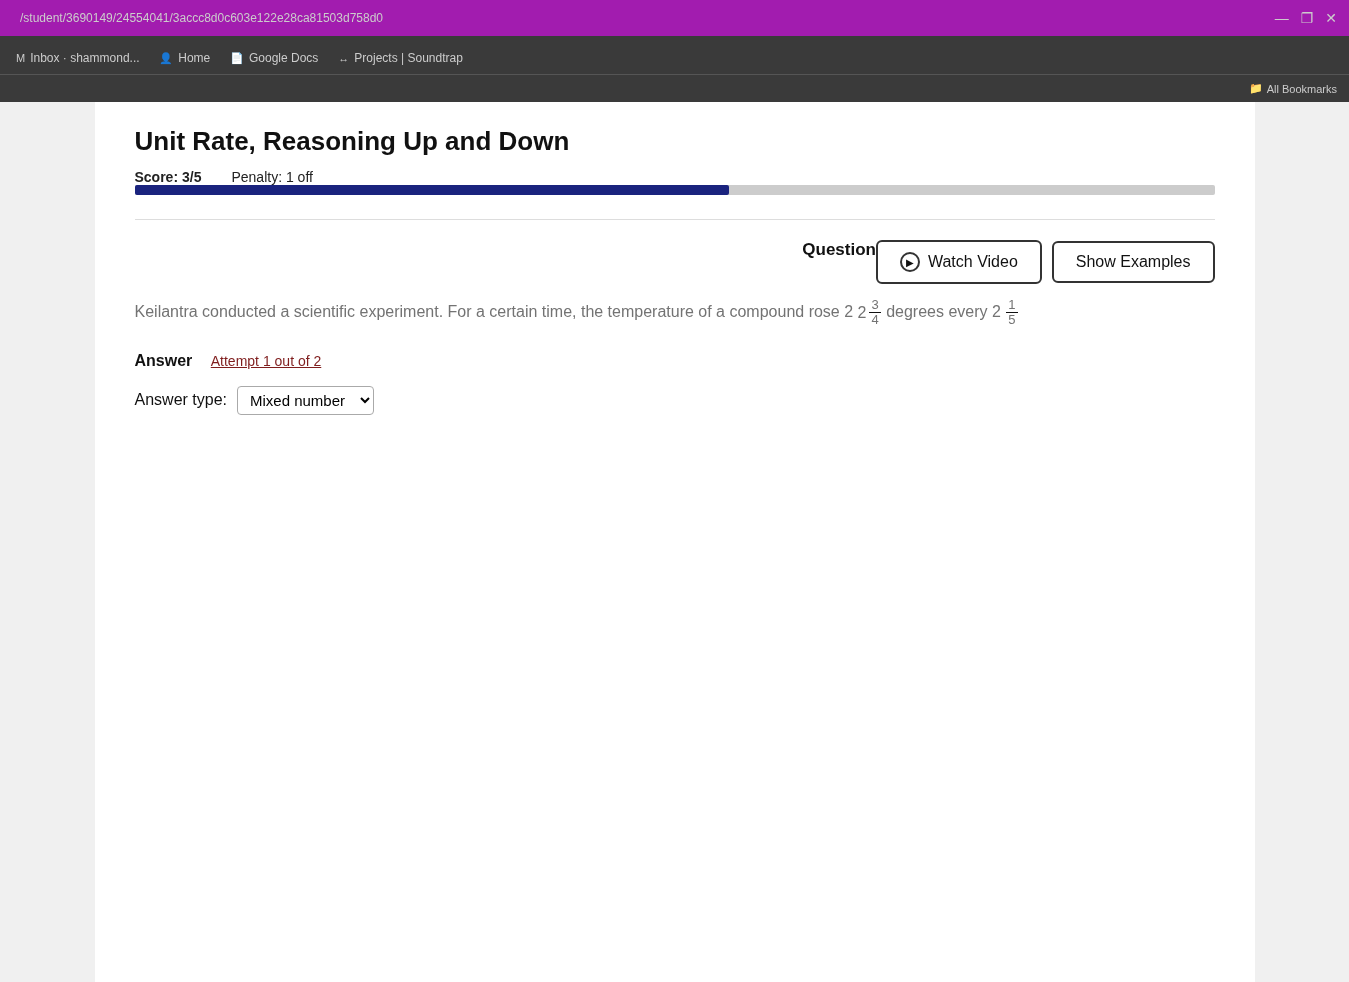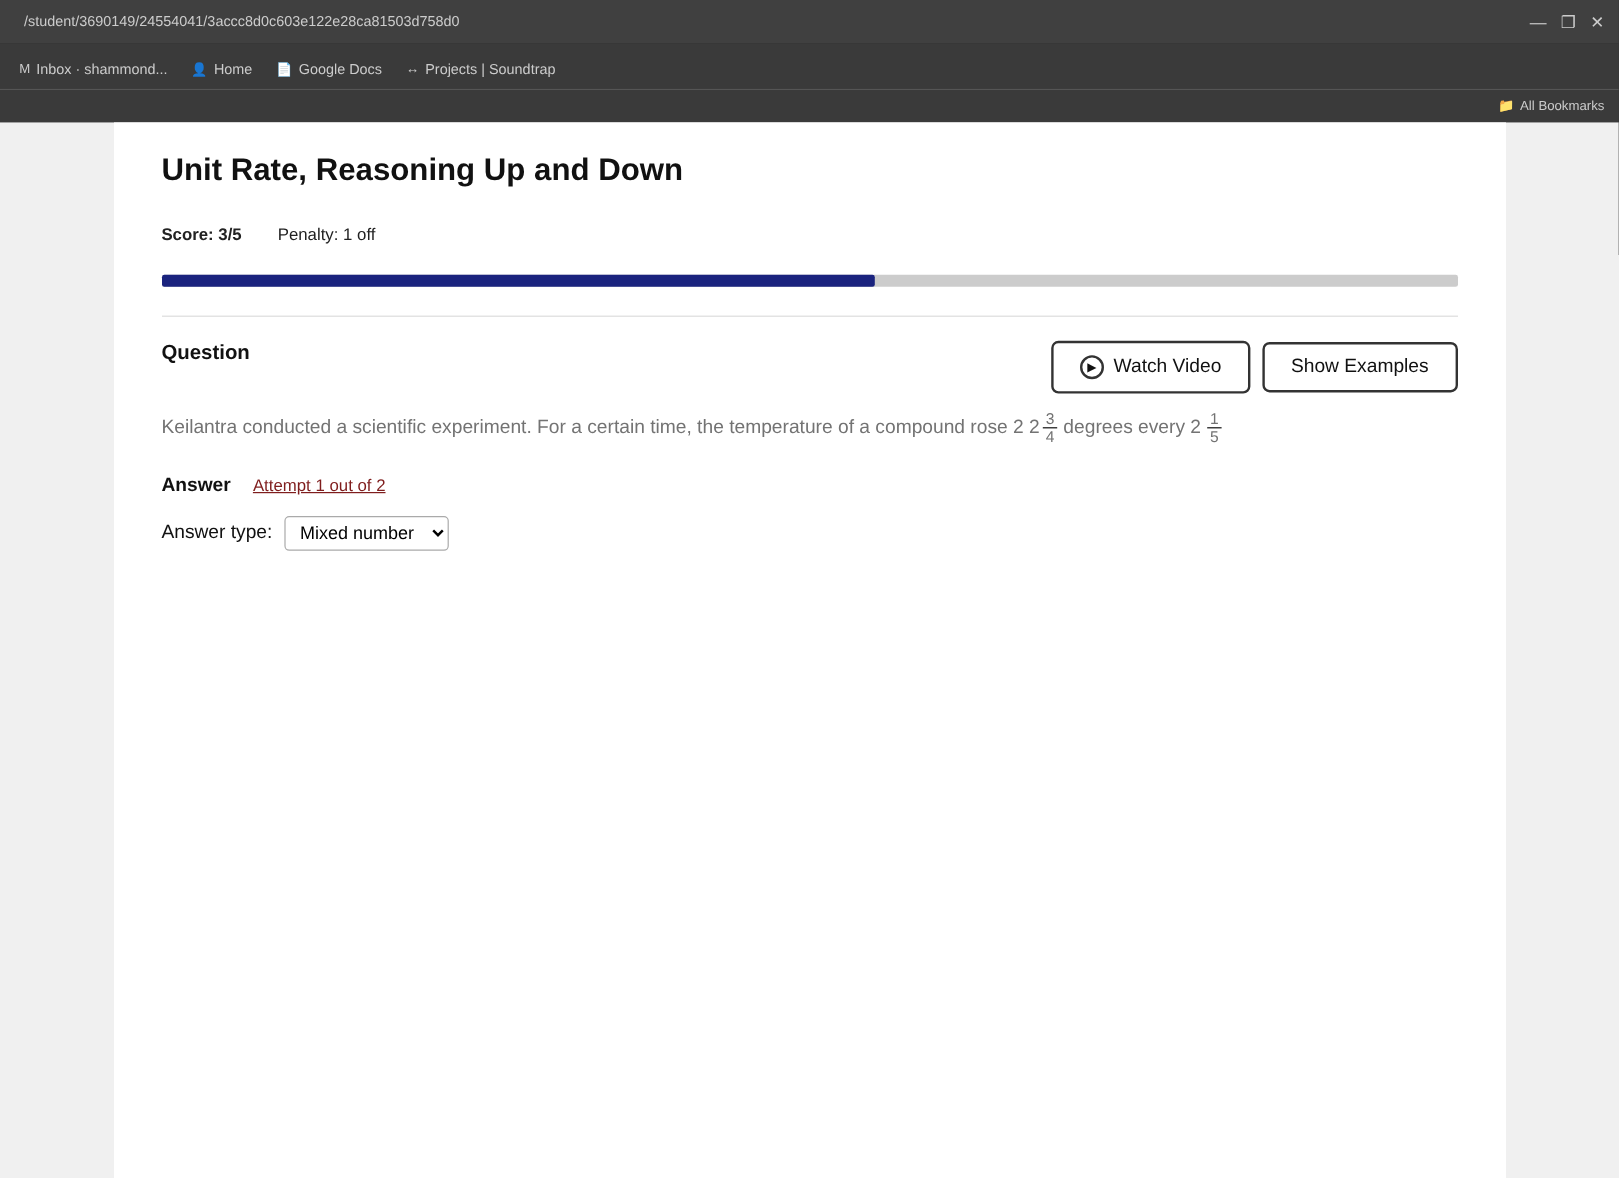--- a/index.html
+++ b/index.html
@@ -16,21 +16,21 @@
     .browser-chrome {
       background: #2d2d2d;
       width: 100%;
     }
 
     .title-bar {
       display: flex;
       align-items: center;
       justify-content: space-between;
       padding: 6px 12px;
-      background: #404040;
+      background: #a21caf;
       height: 36px;
     }
 
     .title-bar-url {
       color: #ccc;
       font-size: 12px;
       flex: 1;
       margin: 0 8px;
     }
 
@@ -100,28 +100,28 @@
       max-width: 1160px;
       min-height: 100%;
       padding: 24px 40px 40px 40px;
       position: relative;
     }
 
     .page-title {
       font-size: 26px;
       font-weight: bold;
       color: #111;
-      margin-bottom: 30px;
+      margin-bottom: 12px;
     }
 
     .score-section {
       display: flex;
       align-items: center;
       gap: 30px;
-      margin-bottom: 26px;
+      margin-bottom: 0;
     }
 
     .score-label {
       font-size: 14px;
       font-weight: bold;
       color: #222;
     }
 
     .penalty-label {
       font-size: 14px;
@@ -146,21 +146,21 @@
 
     .divider {
       border: none;
       border-top: 1px solid #ddd;
       margin-bottom: 20px;
     }
 
     .question-header {
       display: flex;
       align-items: flex-start;
-      justify-content: space-between;
+      justify-content: flex-end;
       margin-bottom: 14px;
     }
 
     .question-label {
       font-size: 17px;
       font-weight: bold;
       color: #111;
     }
 
     .question-buttons {

